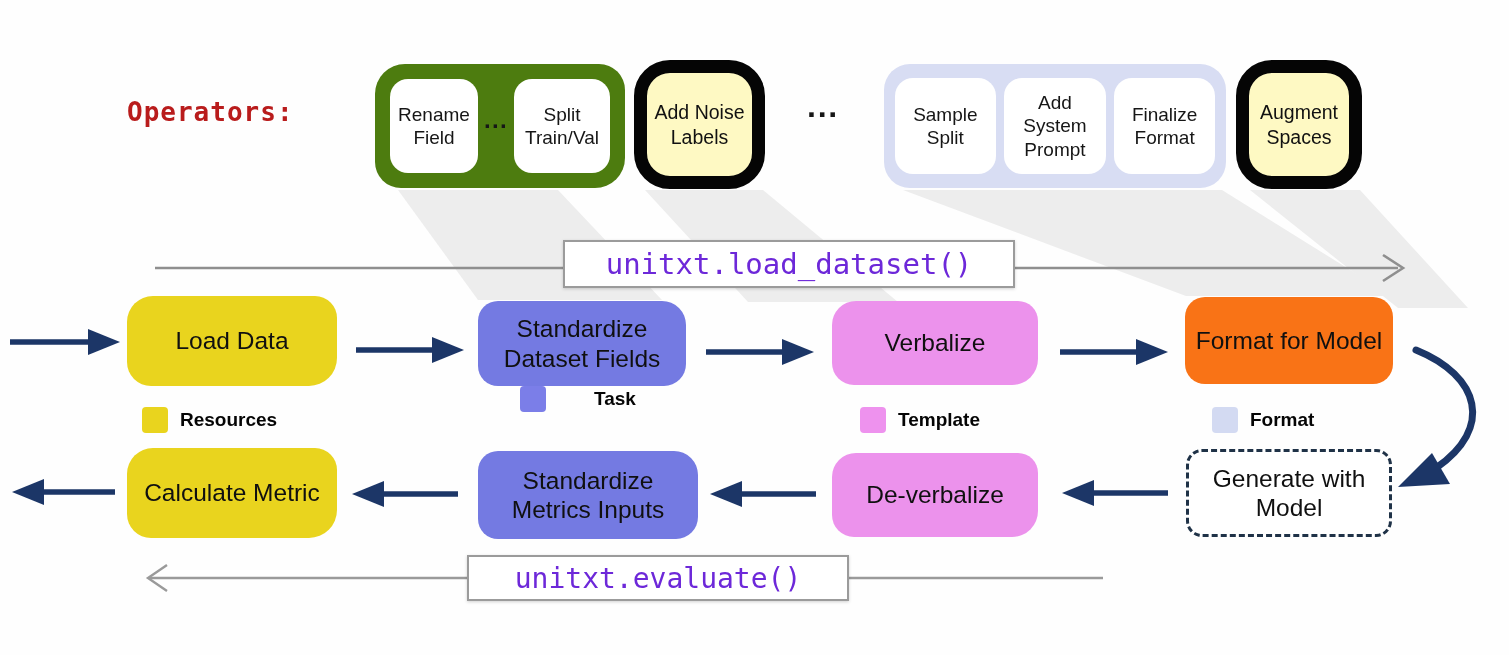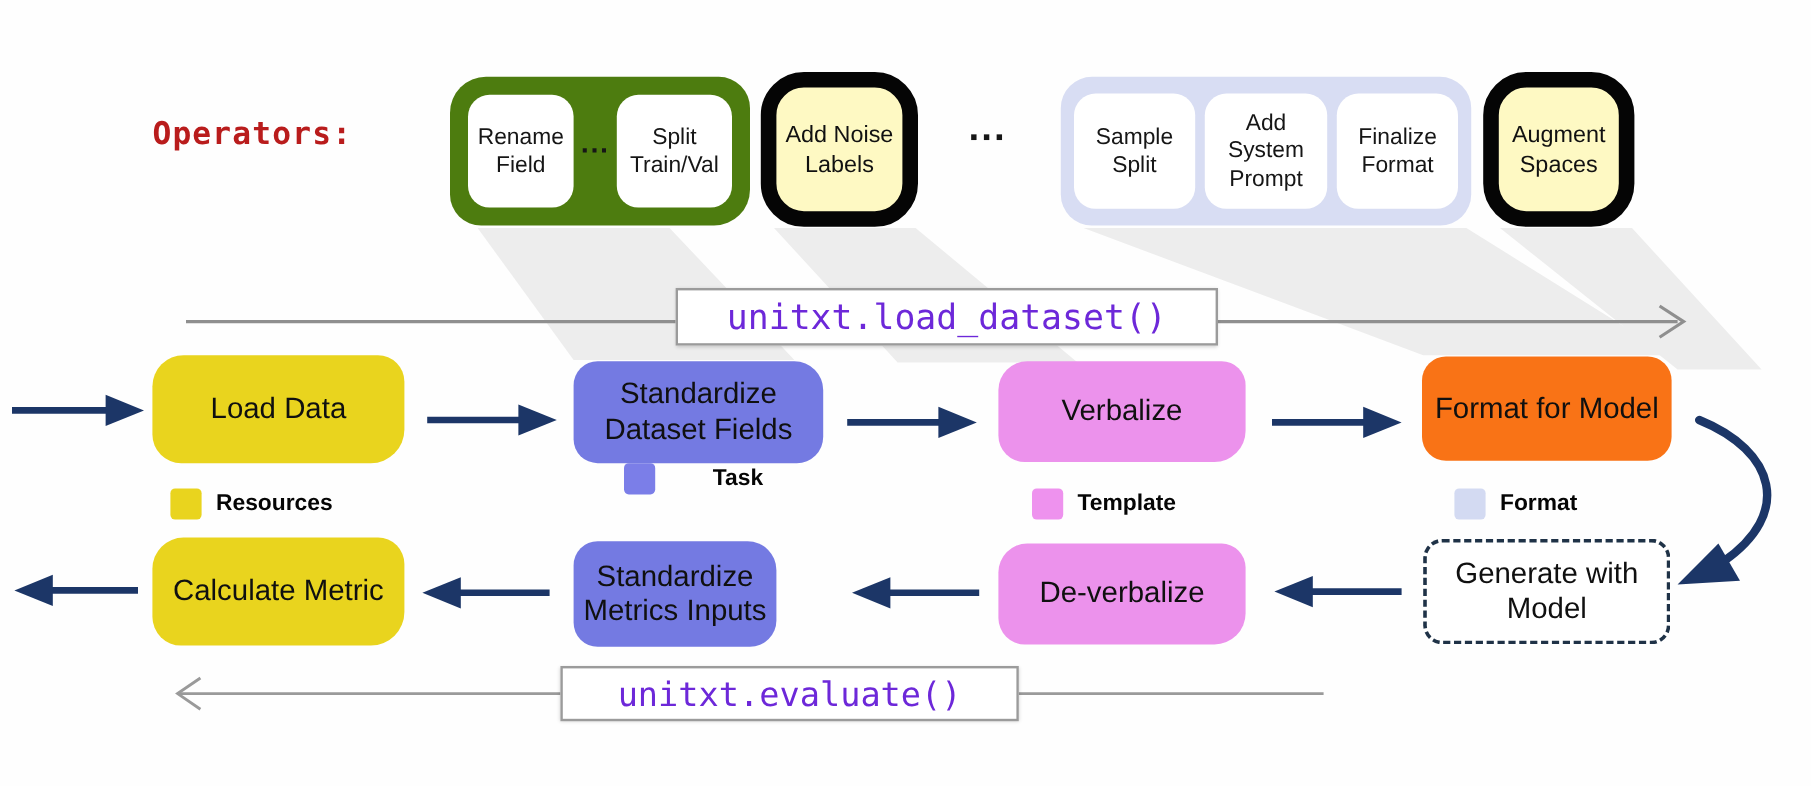--- a/index.html
+++ b/index.html
@@ -143,17 +143,17 @@
   <div class="abs legend" style="left:860px;top:407px;">
     <span class="sw sw-pink"></span>
     <span>Template</span>
   </div>
   <div class="abs legend" style="left:1212px;top:407px;">
     <span class="sw sw-lav"></span>
     <span>Format</span>
   </div>
 
   <div class="abs pbox c-yellow" style="left:127px;top:448px;width:210px;height:90px;">Calculate Metric</div>
-  <div class="abs pbox c-blue" style="left:478px;top:451px;width:169px;height:88px;">Standardize Metrics Inputs</div>
+  <div class="abs pbox c-blue" style="left:478px;top:451px;width:220px;height:88px;">Standardize Metrics Inputs</div>
   <div class="abs pbox c-dashed" style="left:1186px;top:449px;width:206px;height:88px;">Generate with Model</div>
   <div class="abs pbox c-pink" style="left:832px;top:453px;width:206px;height:84px;">De-verbalize</div>
 
 </div>
 
 </body></html>

